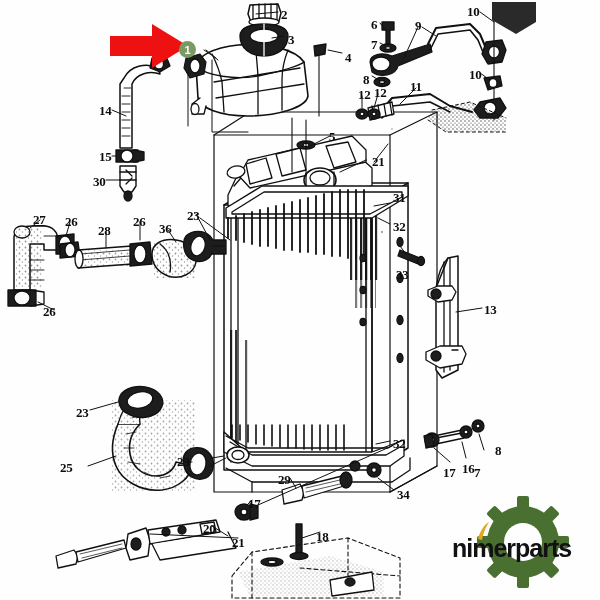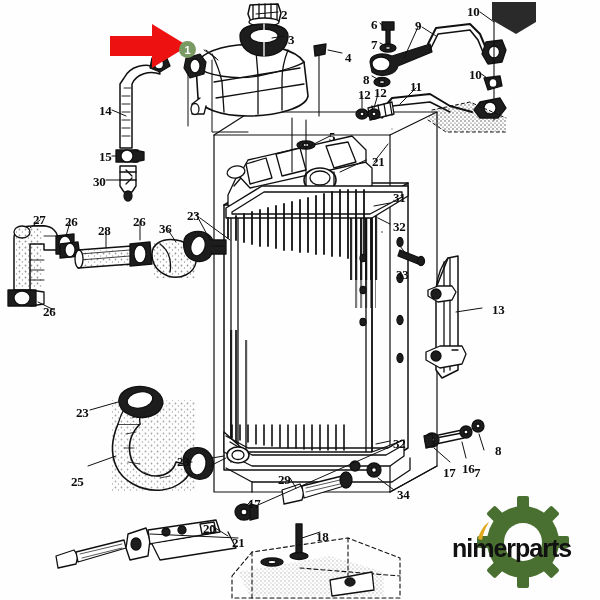--- a/index.html
+++ b/index.html
@@ -446,35 +446,35 @@
       <div class="num" style="left: 329px; top: 130px;">5</div>
       <div class="num" style="left: 371px; top: 18px;">6</div>
       <div class="num" style="left: 371px; top: 38px;">7</div>
       <div class="num" style="left: 363px; top: 73px;">8</div>
       <div class="num" style="left: 415px; top: 19px;">9</div>
       <div class="num" style="left: 467px; top: 5px;">10</div>
       <div class="num" style="left: 469px; top: 68px;">10</div>
       <div class="num" style="left: 410px; top: 80px;">11</div>
       <div class="num" style="left: 358px; top: 88px;">12</div>
       <div class="num" style="left: 374px; top: 86px;">12</div>
-      <div class="num" style="left: 484px; top: 303px; margin-left: 8px;">13</div>
+      <div class="num" style="left: 484px; top: 303px;">13</div>
       <div class="num" style="left: 99px; top: 104px; font-family: Liberation Serif, serif;">14</div>
       <div class="num" style="left: 99px; top: 150px;">15</div>
       <div class="num" style="left: 462px; top: 462px;">16</div>
       <div class="num" style="left: 443px; top: 466px;">17</div>
       <div class="num" style="left: 248px; top: 497px;">17</div>
       <div class="num" style="left: 316px; top: 530px;">18</div>
       <div class="num" style="left: 203px; top: 522px;">20</div>
       <div class="num" style="left: 232px; top: 536px;">21</div>
       <div class="num" style="left: 278px; top: 473px;">29</div>
       <div class="num" style="left: 187px; top: 209px;">23</div>
       <div class="num" style="left: 76px; top: 406px;">23</div>
       <div class="num" style="left: 177px; top: 455px;">23</div>
       <div class="num" style="left: 372px; top: 155px;">21</div>
-      <div class="num" style="left: 71px; top: 461px; margin-top: 14px;">25</div>
+      <div class="num" style="left: 60px; top: 461px;">25</div>
       <div class="num" style="left: 65px; top: 215px;">26</div>
       <div class="num" style="left: 133px; top: 215px;">26</div>
       <div class="num" style="left: 43px; top: 305px;">26</div>
       <div class="num" style="left: 33px; top: 213px; text-decoration: underline;">27</div>
       <div class="num" style="left: 98px; top: 224px;">28</div>
       <div class="num" style="left: 159px; top: 222px;">36</div>
       <div class="num" style="left: 93px; top: 175px;">30</div>
       <div class="num" style="left: 393px; top: 191px;">31</div>
       <div class="num" style="left: 393px; top: 220px;">32</div>
       <div class="num" style="left: 393px; top: 437px;">32</div>

